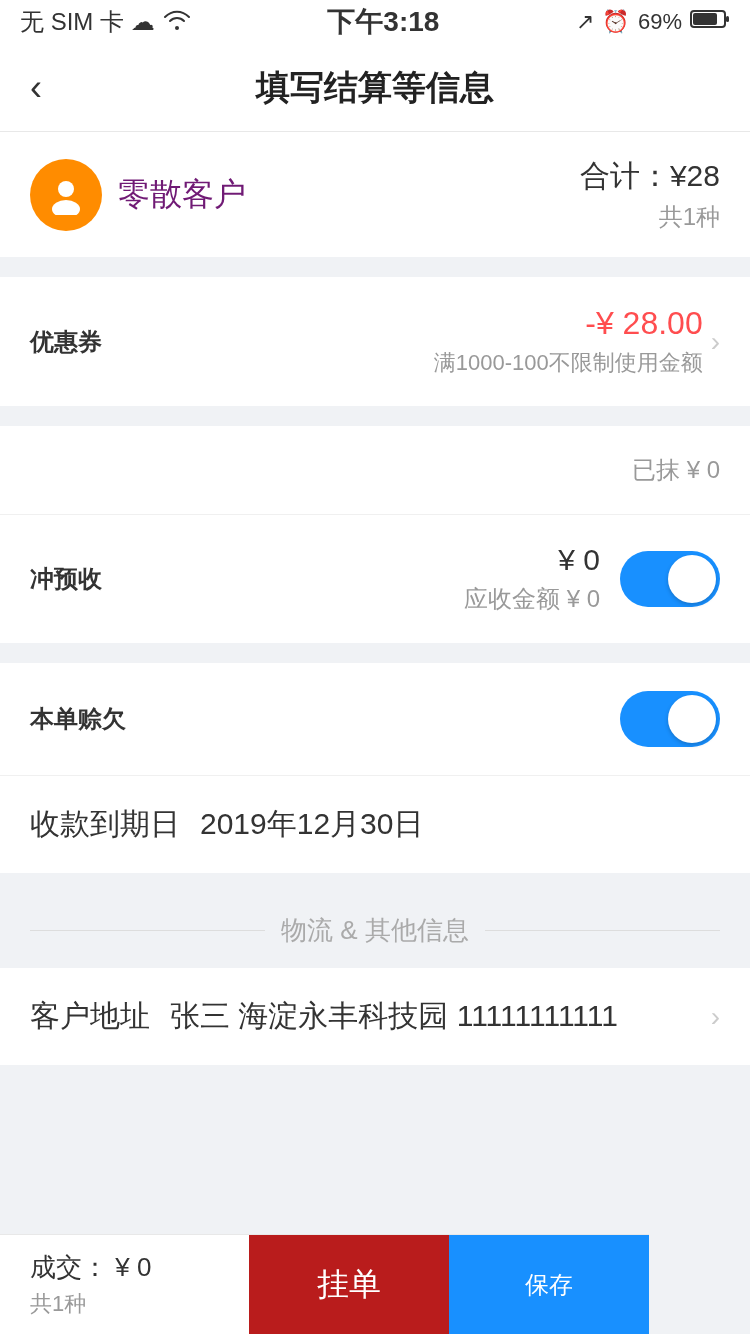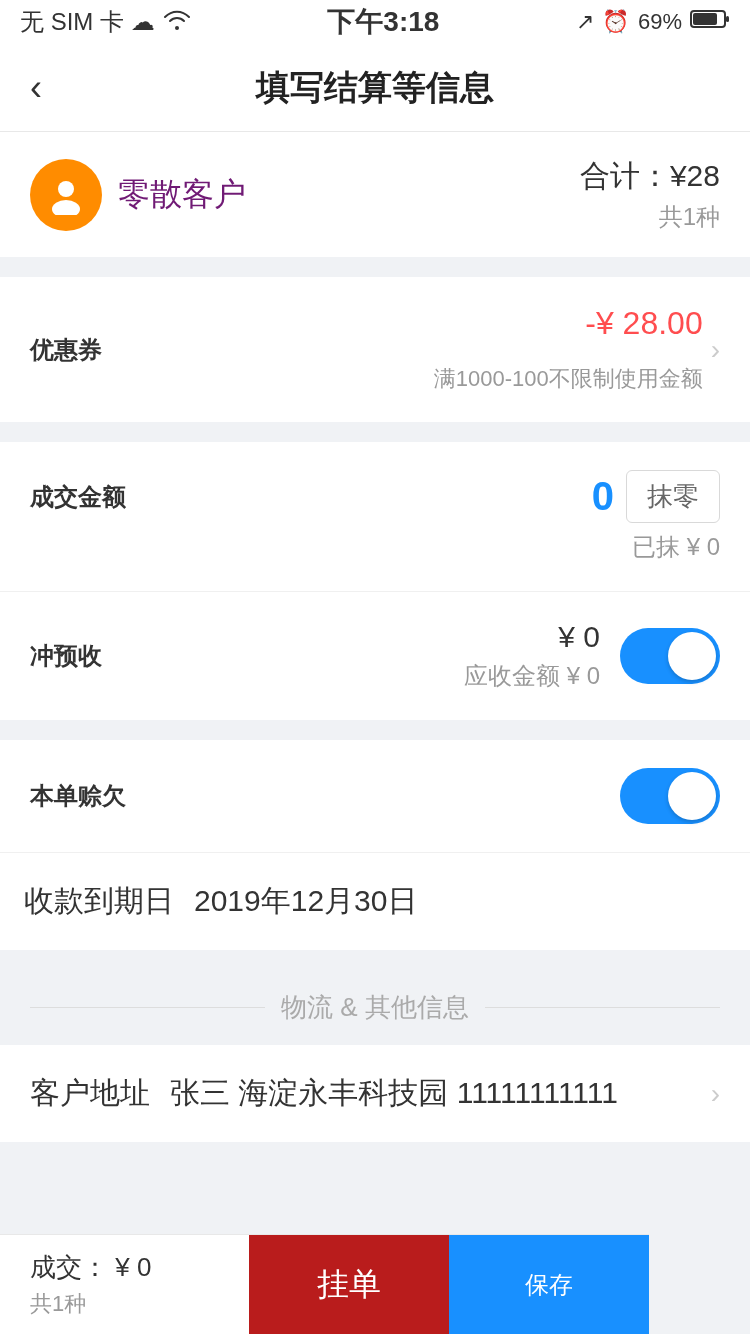--- a/index.html
+++ b/index.html
@@ -127,21 +127,21 @@
       display: flex;
       align-items: center;
       gap: 12px;
     }
 
     
     .coupon-right {
       display: flex;
       flex-direction: column;
       align-items: flex-end;
-      gap: 22px;
+      gap: 6px;
     }
     .coupon-amount {
       font-size: 32px;
       color: #ff4d4f;
       font-weight: 500;
     }
     .coupon-desc {
       font-size: 22px;
       color: #999;
     }
@@ -214,21 +214,21 @@
       background: #fff;
       border-radius: 50%;
       position: absolute;
       top: 4px;
       right: 4px;
       box-shadow: 0 2px 4px rgba(0,0,0,0.2);
     }
 
     
     .due-date-row {
-      padding: 28px 24px;
+      padding: 28px 30px;
       display: flex;
       align-items: center;
       gap: 20px;
     }
     .due-date-label { font-size: 30px; color: #333; }
     .due-date-value { font-size: 30px; color: #333; }
 
     
     .logistics-header {
       background: #f0f2f5;
@@ -375,27 +375,20 @@
           <div class="coupon-amount">-¥ 28.00</div>
           <div class="coupon-desc">满1000-100不限制使用金额</div>
         </div>
         <span class="coupon-chevron">›</span>
       </div>
     </div>
   </div>
 
   <div class="form-section">
     <div class="transaction-block">
-      <div class="transaction-top">
-        <div class="form-label">成交金额</div>
-        <div class="form-value-right">
-          <div class="transaction-amount-val">0</div>
-          <button class="round-zero-btn">抹零</button>
-        </div>
-      </div>
       <div class="transaction-sub">已抹  ¥ 0</div>
     </div>
 
     <div class="form-row" style="border-top:1px solid #f0f0f0;">
       <div class="form-label">冲预收</div>
       <div style="display:flex;align-items:center;gap:20px;">
         <div class="advance-right">
           <div class="advance-amount">¥ 0</div>
           <div class="advance-sub">应收金额 ¥ 0</div>
         </div>

